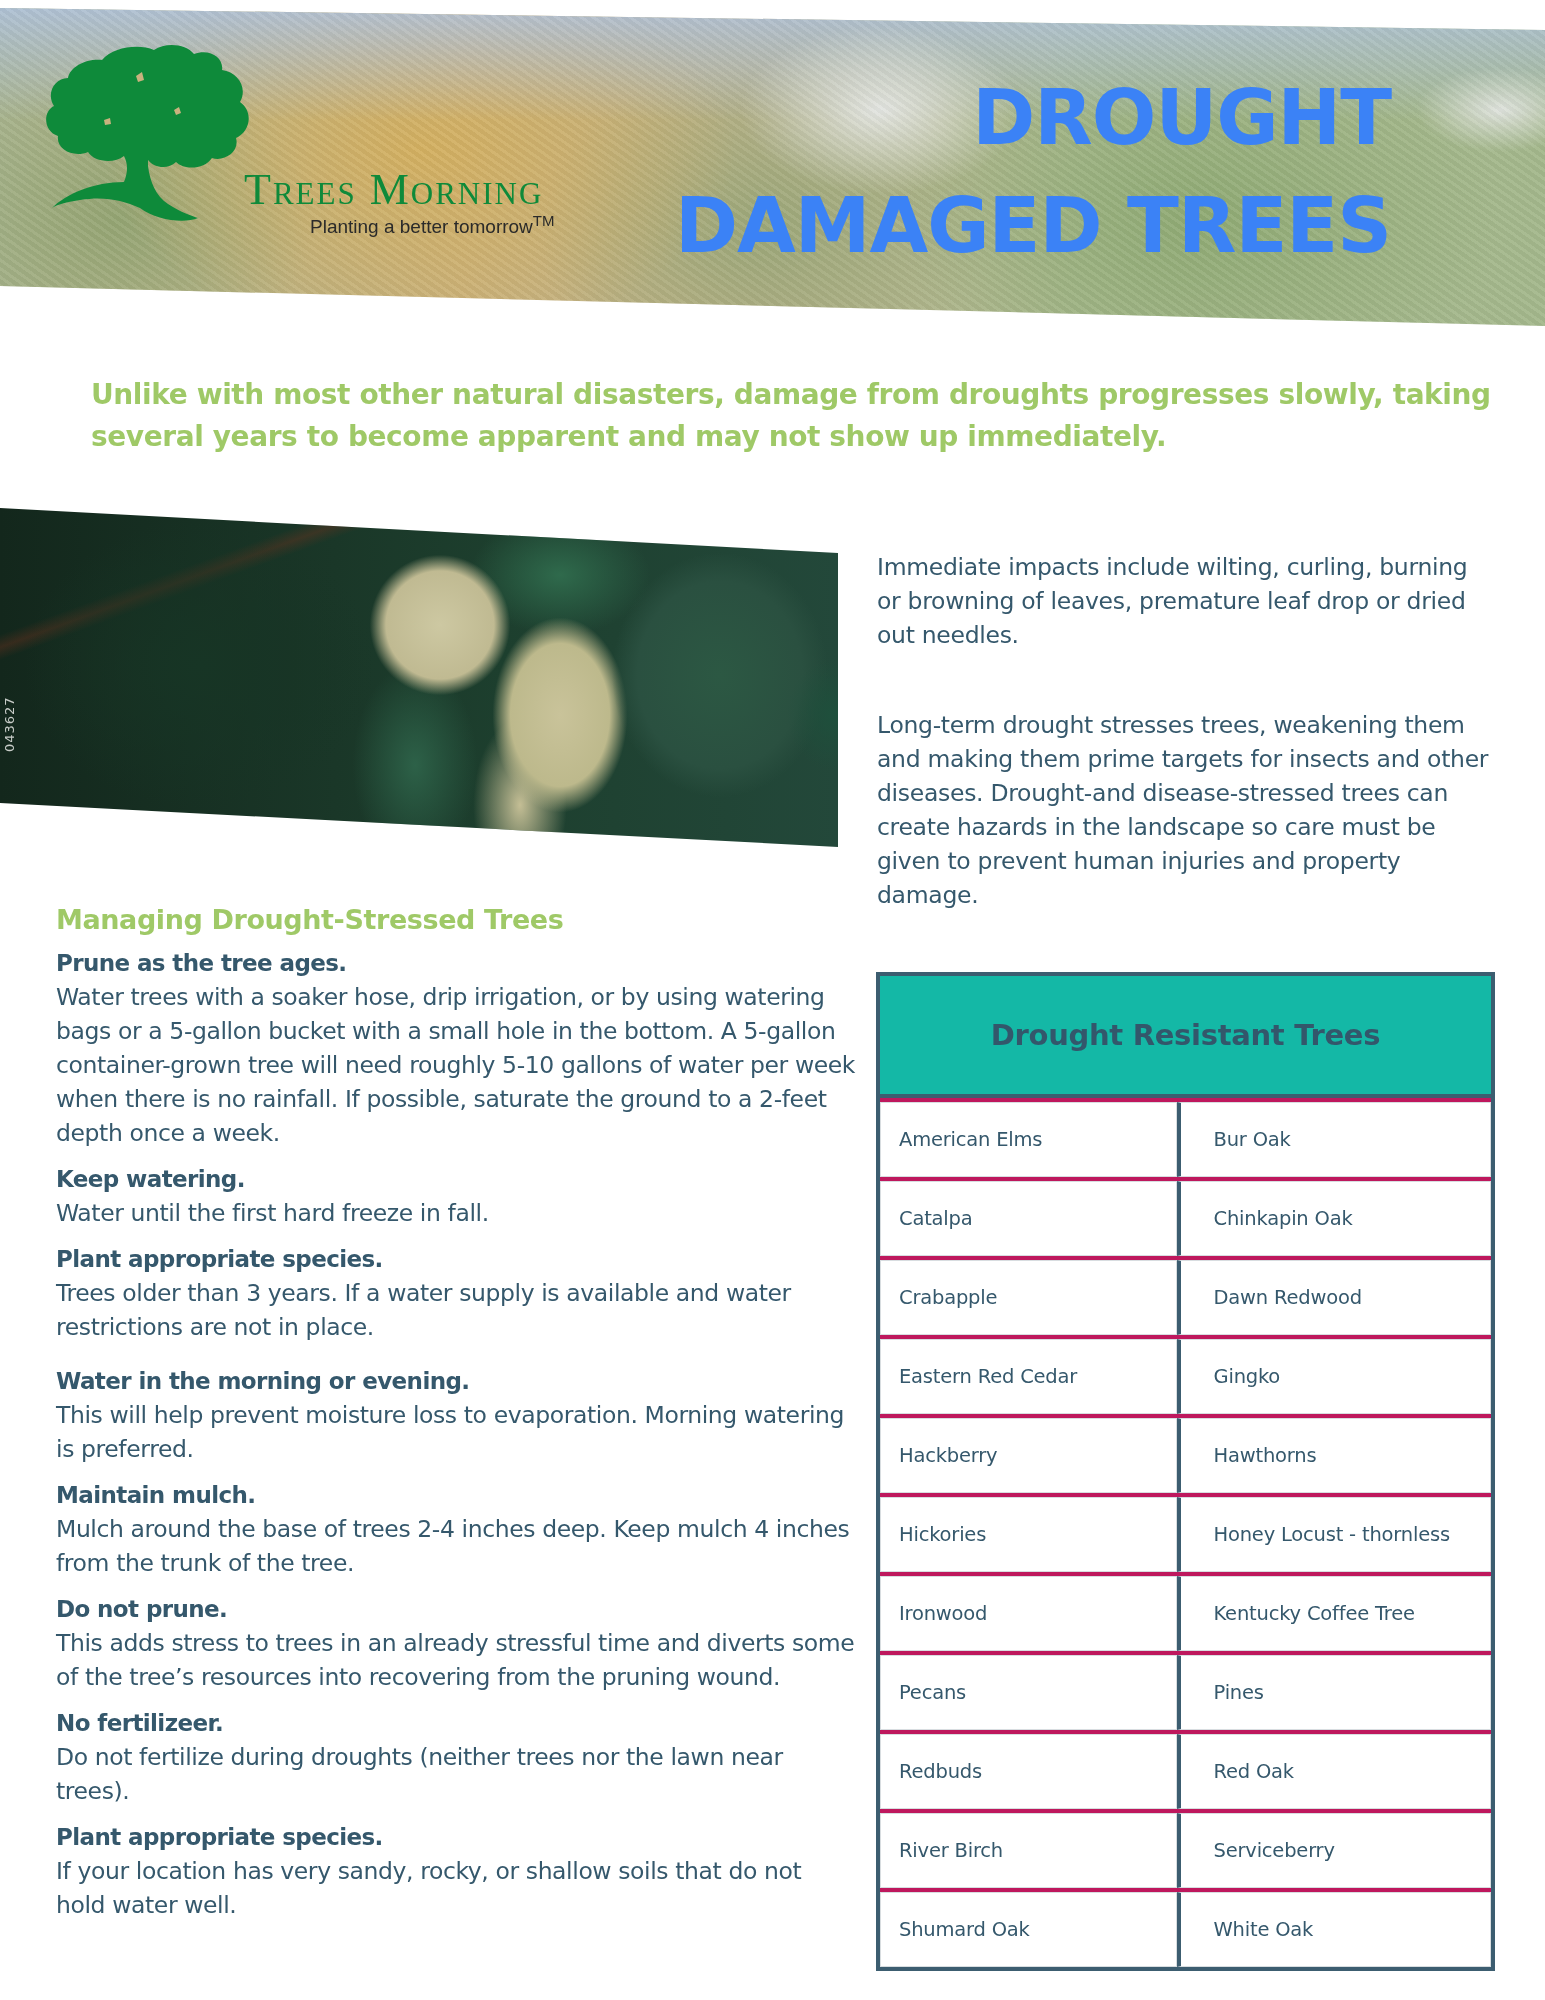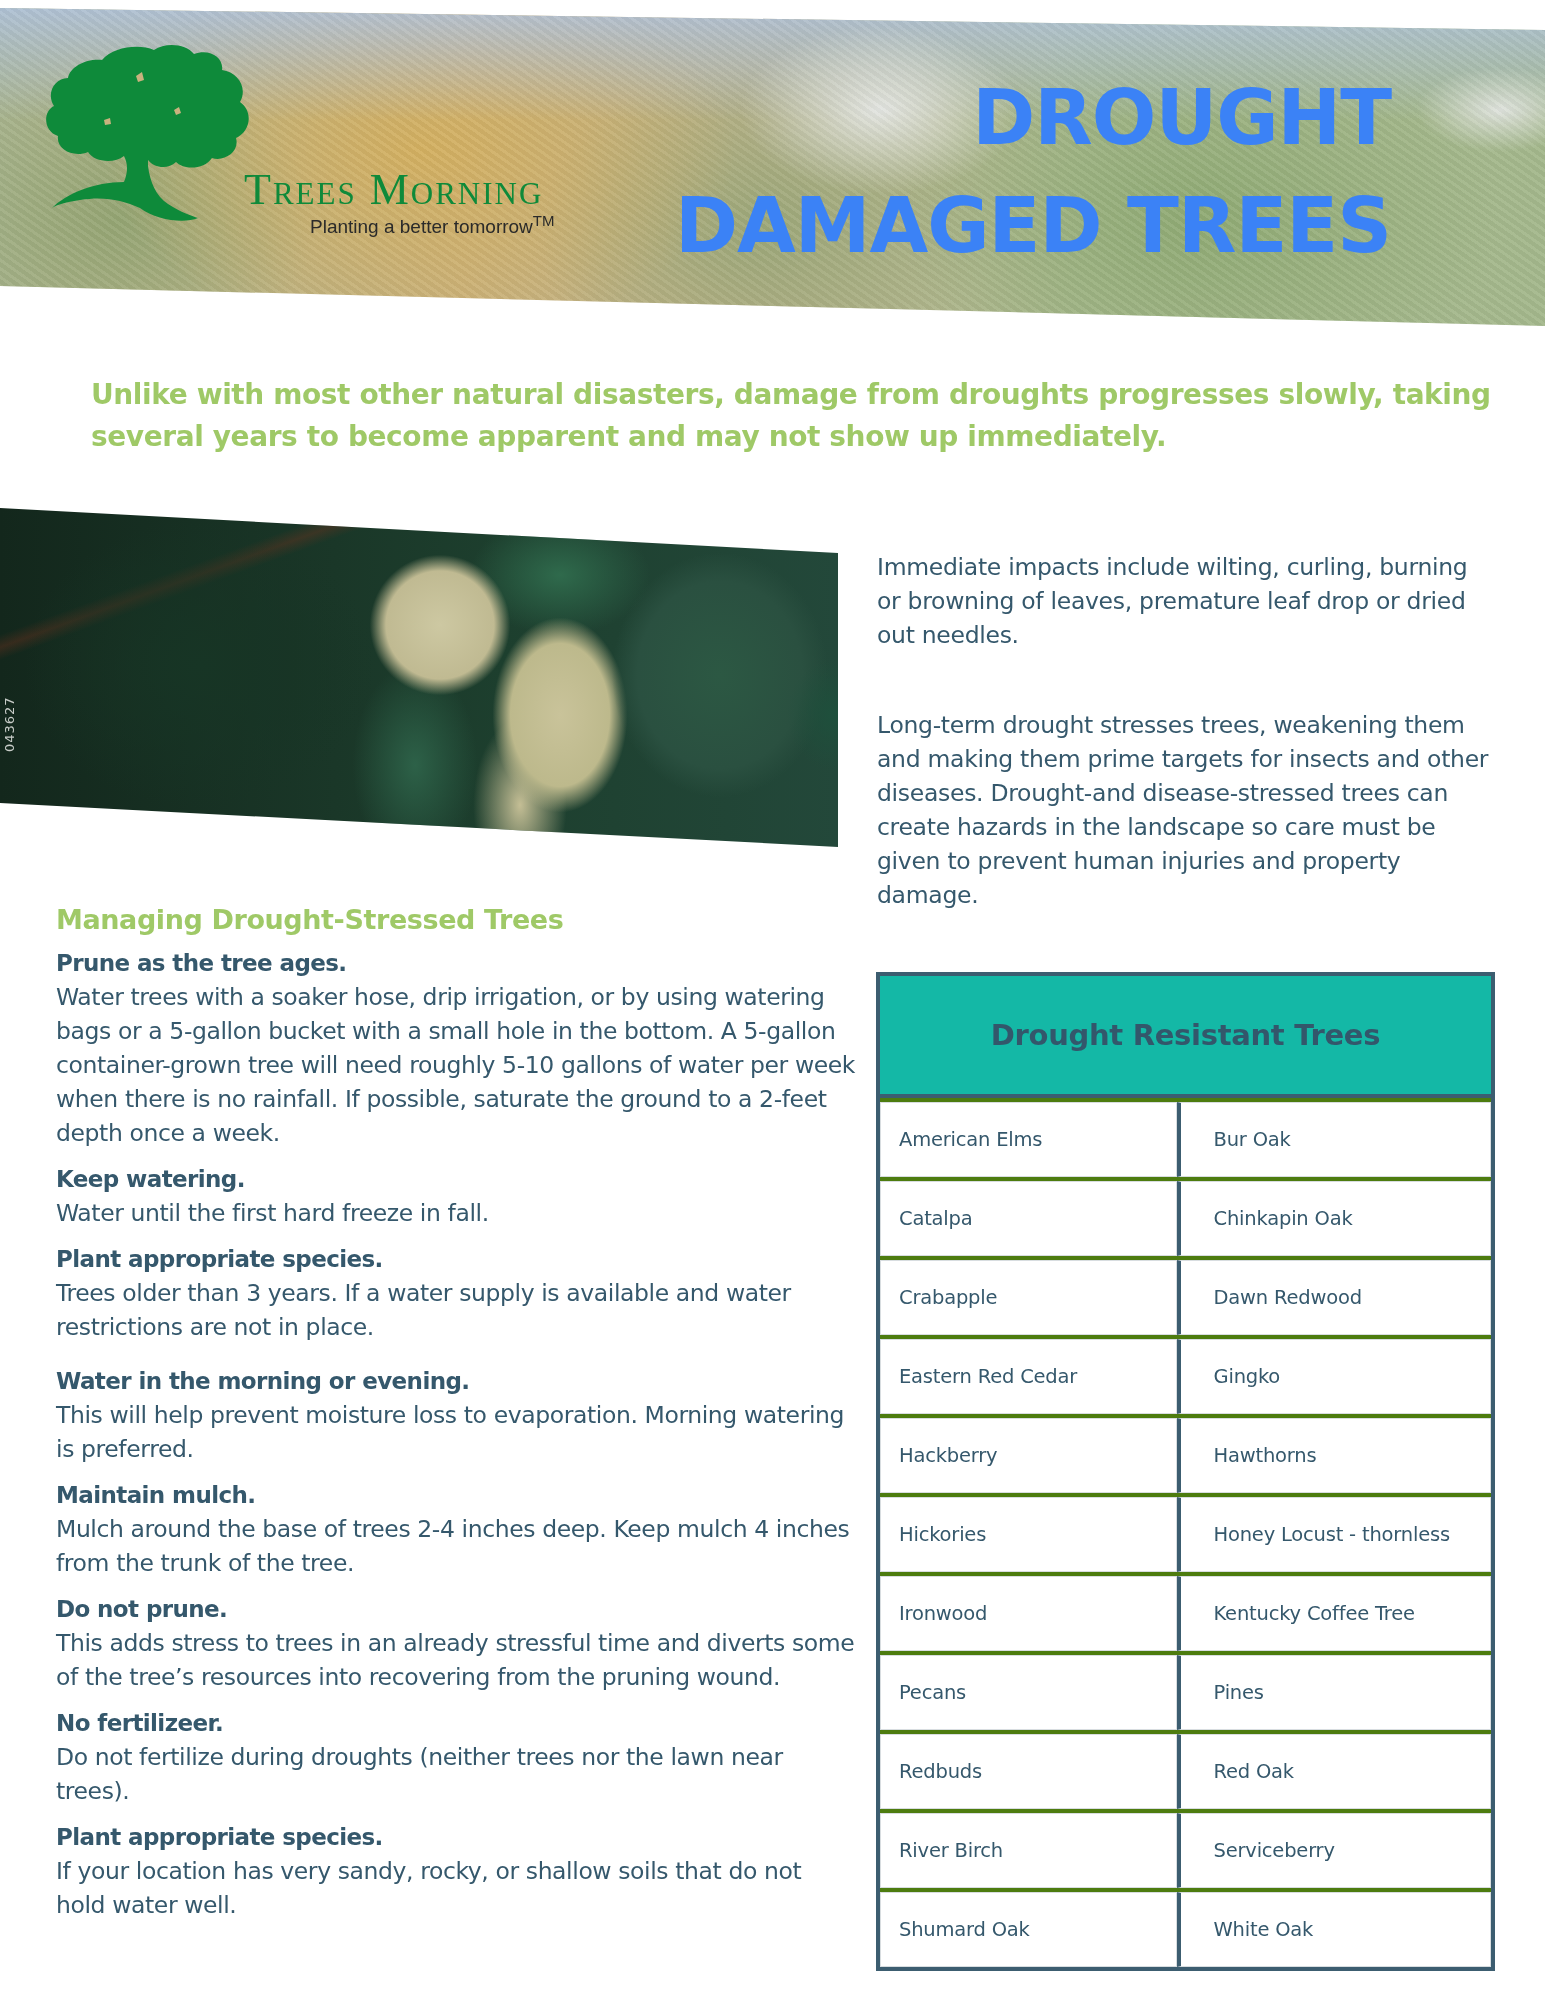--- a/index.html
+++ b/index.html
@@ -101,21 +101,21 @@
     position: absolute; left: 876px; top: 972px; width: 619px;
     border: 4px solid #3c5d70; border-collapse: collapse; background: #ffffff;
   }
   .tbl-head {
     height: 122px; background: #14b8a6; display: flex; align-items: center; justify-content: center;
     border-bottom: 4px solid #3c5d70;
   }
   .tbl-head span {
     font-family: "DejaVu Sans", sans-serif; font-weight: bold; font-size: 29px; color: #33576b; letter-spacing: -0.3px;
   }
-  .tbl-row { display: flex; border-top: 4px solid #4d7c0f; }
+  .tbl-row { display: flex; border-top: 4px solid #be185d; }
   .tbl-row:first-of-type { border-top: none; }
   .tbl-cell {
     flex: 1; height: 75px; display: flex; align-items: center; padding-left: 18px;
     font-family: "DejaVu Sans", sans-serif; font-size: 19.5px; color: #35586c; letter-spacing: -0.2px;
     border: 1px solid #d8dde0;
   }
   .tbl-cell + .tbl-cell { border-left: 4px solid #3c5d70; padding-left: 33px; }
 </style>
 </head>
 <body>

